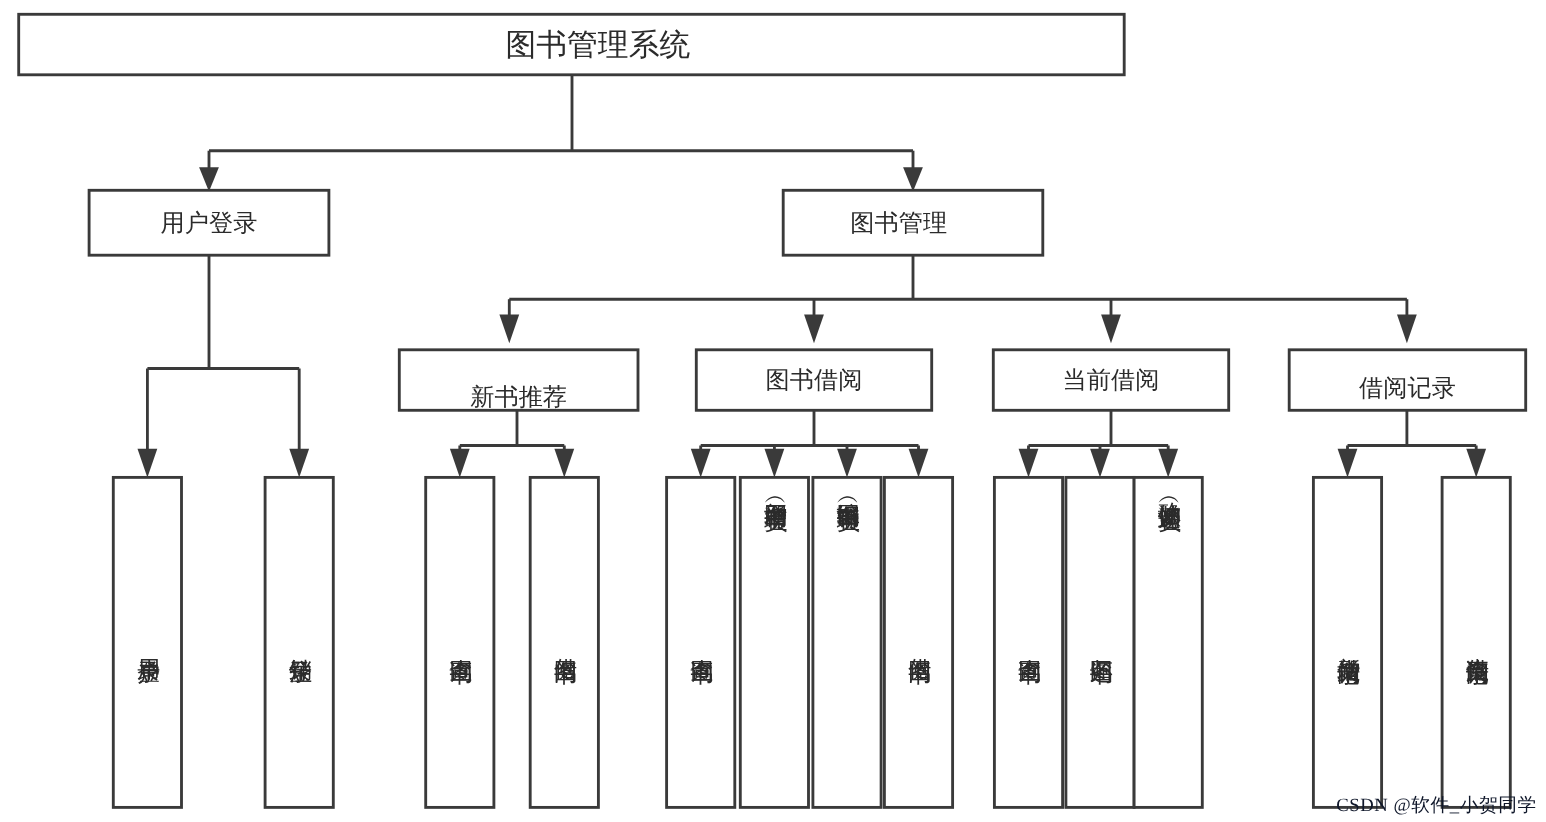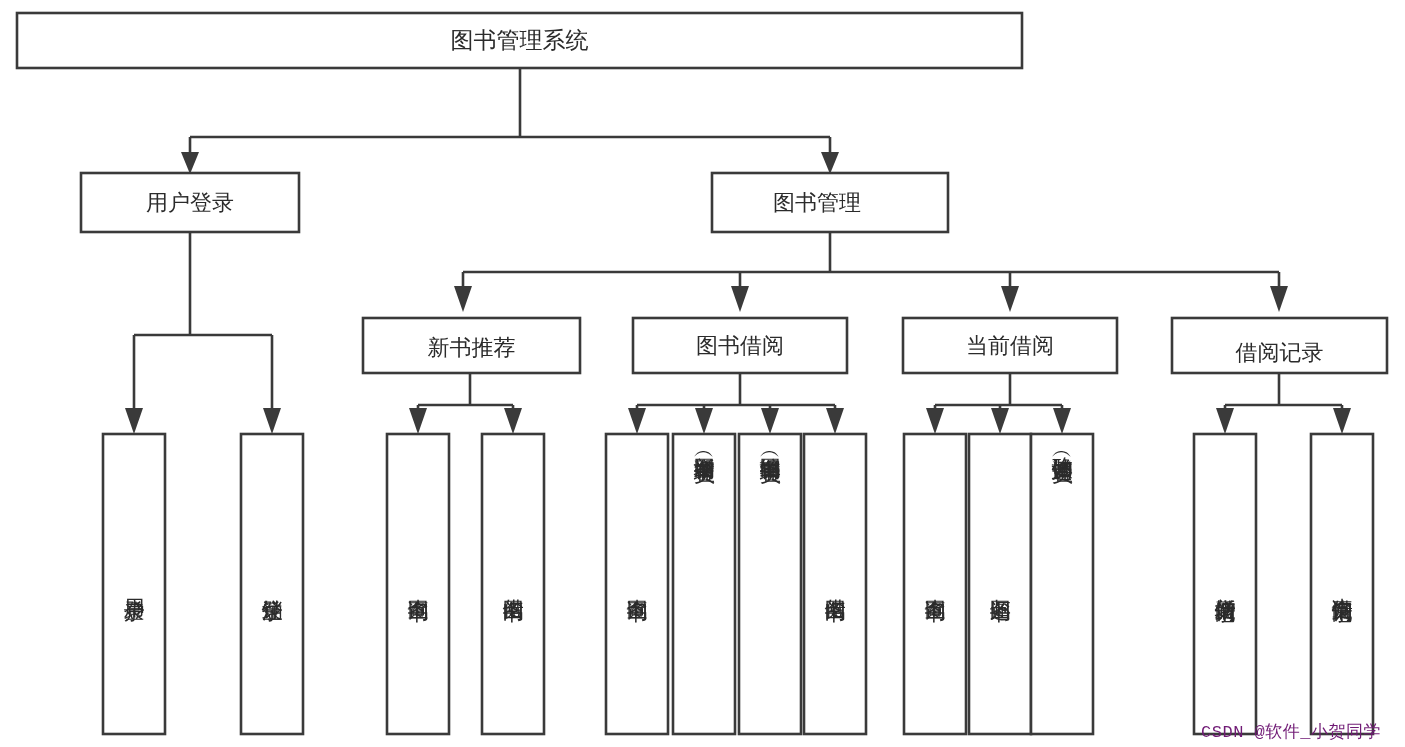--- a/index.html
+++ b/index.html
@@ -62,29 +62,29 @@
   }
   .htext-cell {
     position: absolute;
     display: flex;
     align-items: center;
     justify-content: center;
     pointer-events: none;
     font-family: "Liberation Sans", "DejaVu Sans", sans-serif;
     color: #2b2b2b;
   }
-  .title-text { font-size: 23px; }
+  .title-text { font-size: 28px; padding-left: 24px; }
   .mid-text { font-size: 22px; }
   #watermark {
     position: absolute;
-    right: 24px;
+    right: 8px;
     bottom: 4px;
-    font-family: Liberation Mono, monospace;
+    font-family: Liberation Serif, serif;
     font-size: 17px;
-    color: #701a75;
+    color: #0f172a;
     letter-spacing: 0.5px;
     white-space: nowrap;
   }
 </style>
 </head>
 <body>
 
 <div id="diagram-root">
 
   <svg id="chart-svg" viewBox="0 0 1405 747">
@@ -189,21 +189,21 @@
 
     <rect class="node-box" x="1194" y="434" width="62" height="300"></rect>
     <rect class="node-box" x="1311" y="434" width="62" height="300"></rect>
   </svg>
 
   <div class="htext-cell title-text" style="left:17px; top:13px; width:1005px; height:55px;">图书管理系统</div>
 
   <div class="htext-cell mid-text" style="left:81px; top:173px; width:218px; height:59px;">用户登录</div>
   <div class="htext-cell mid-text" style="left:712px; top:173px; width:210px; height:59px;">图书管理</div>
 
-  <div class="htext-cell mid-text" style="left:363px; top:320px; width:217px; height:55px;">新书推荐</div>
+  <div class="htext-cell mid-text" style="left:363px; top:333px; width:217px; height:55px;">新书推荐</div>
   <div class="htext-cell mid-text" style="left:633px; top:318px; width:214px; height:55px;">图书借阅</div>
   <div class="htext-cell mid-text" style="left:903px; top:318px; width:214px; height:55px;">当前借阅</div>
   <div class="htext-cell mid-text" style="left:1172px; top:318px; width:215px; height:70px;">借阅记录</div>
 
   <div class="vtext-cell" style="left:103px; top:434px; width:62px; height:300px;">
     <span class="vtext-inner">用户登录</span>
   </div>
   <div class="vtext-cell" style="left:241px; top:434px; width:62px; height:300px;">
     <span class="vtext-inner">注销登录</span>
   </div>

